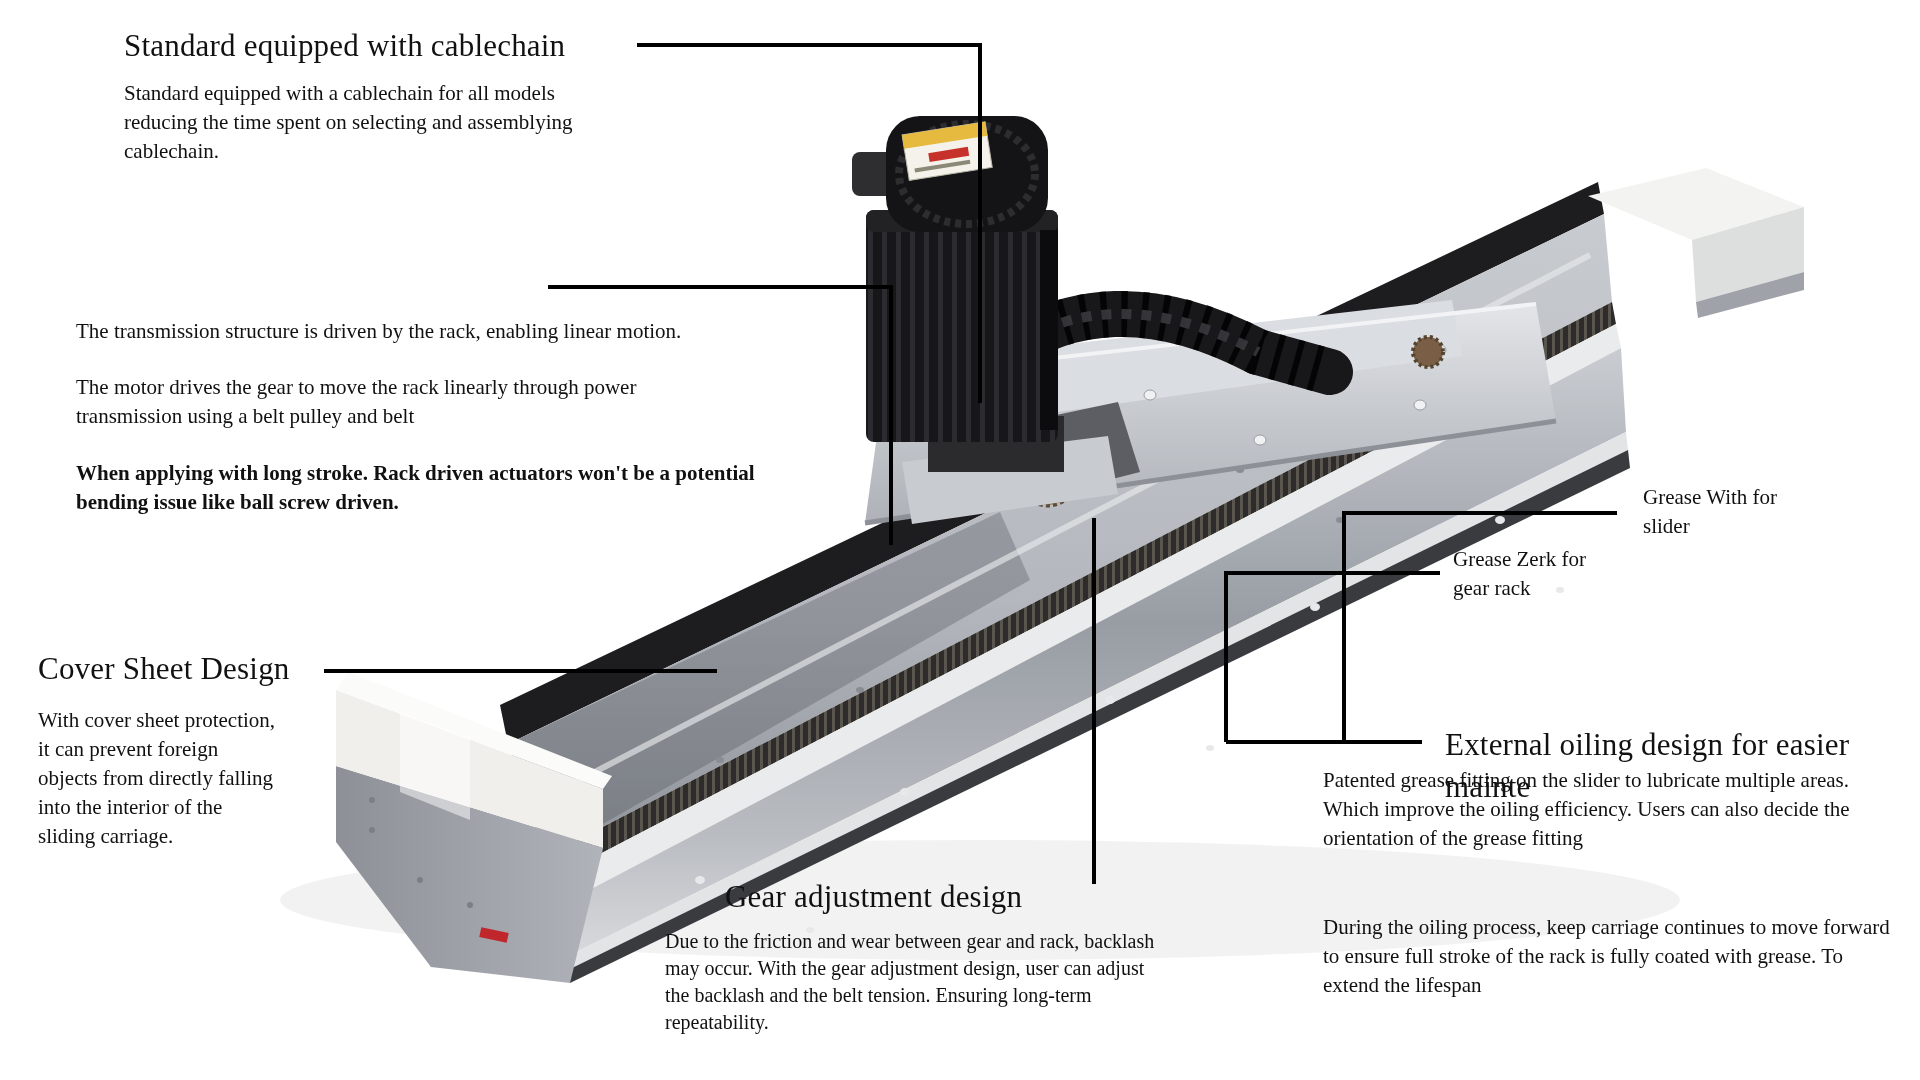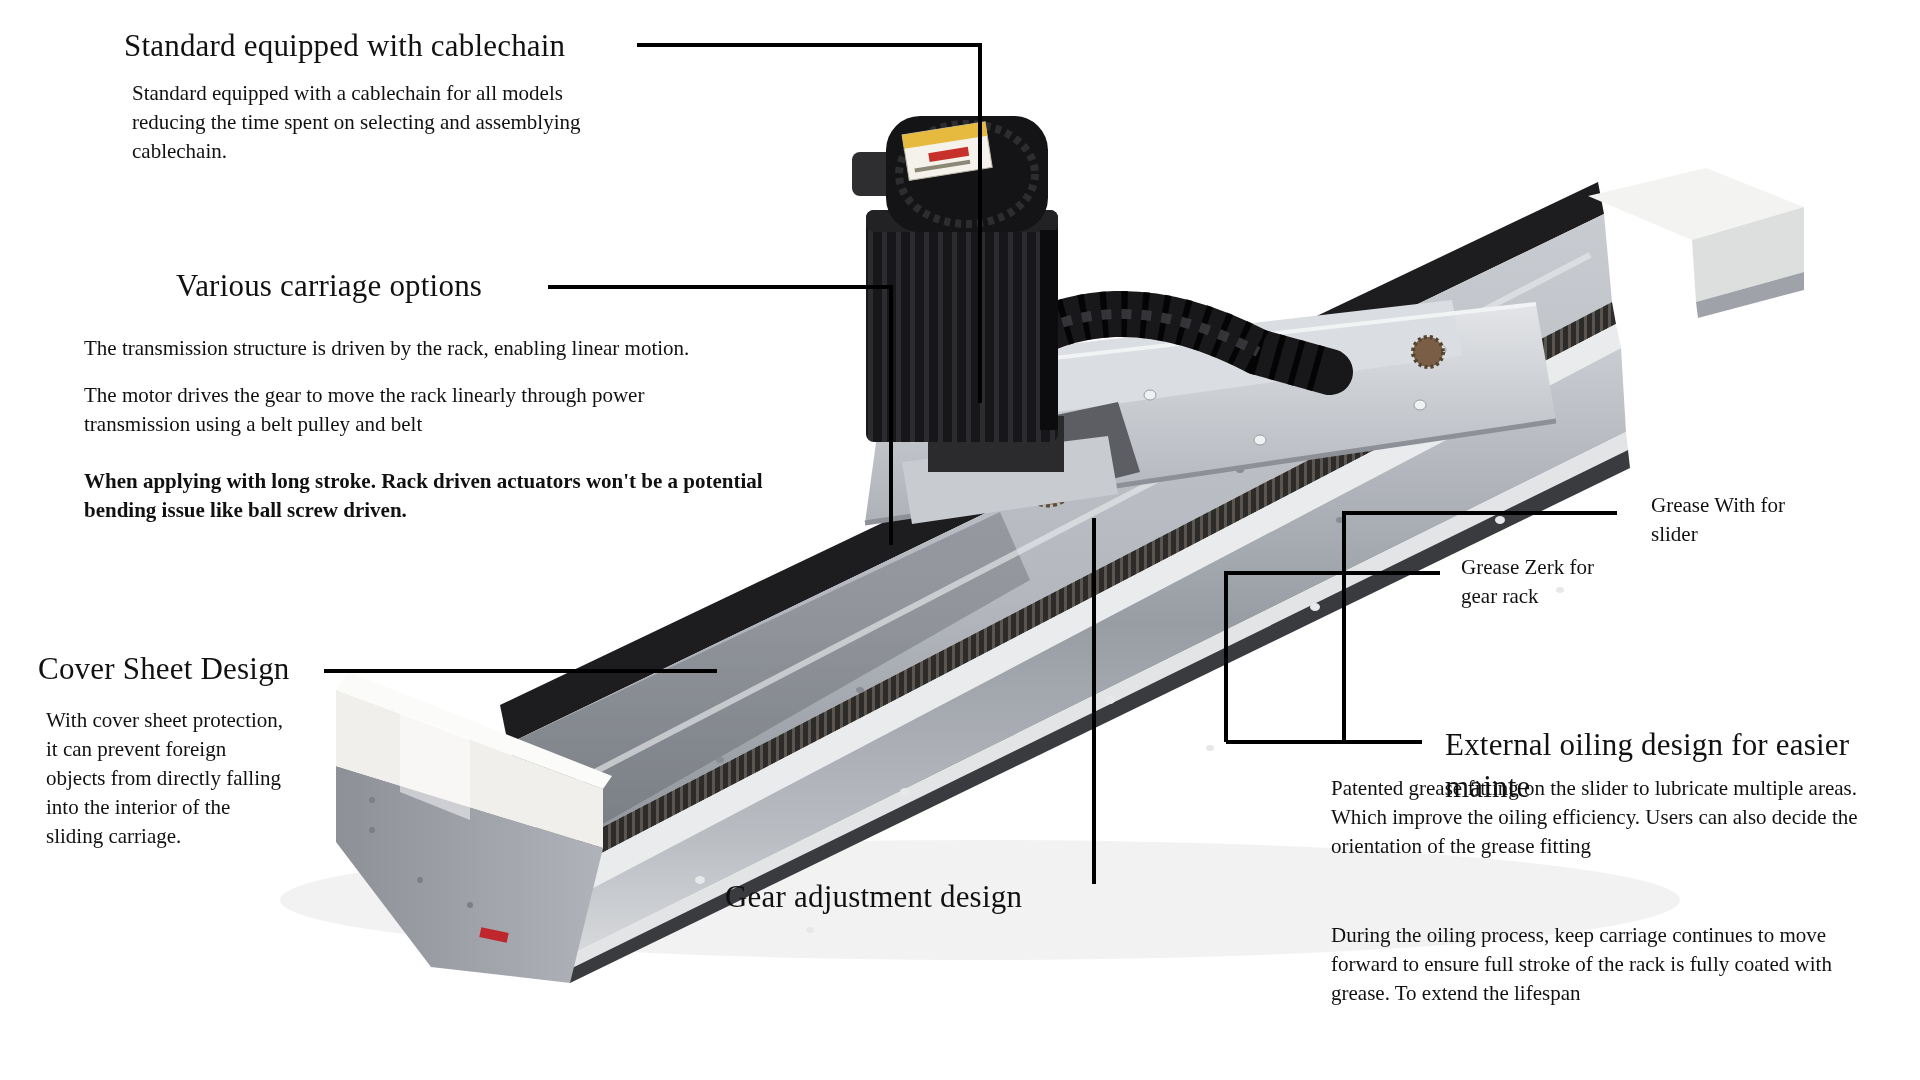--- a/index.html
+++ b/index.html
@@ -3,27 +3,27 @@
 <meta charset="utf-8">
 <style>
   html,body{margin:0;padding:0;}
   body{
     width:1920px;height:1080px;position:relative;background:#ffffff;overflow:hidden;
     font-family:"Liberation Serif","DejaVu Serif",serif;color:#111;
   }
   .layer{position:absolute;left:0;top:0;width:1920px;height:1080px;}
   .annot{position:absolute;}
   .annot h2{margin:0;font-size:31px;font-weight:500;line-height:1.18;letter-spacing:.2px;}
-  .annot p{margin:8px;font-size:21px;line-height:29px;}
+  .annot p{margin:0;font-size:21px;line-height:29px;}
   .sm p{font-size:21px;line-height:29px;}
   .gearbody p{font-size:20px;line-height:27px;}
   #sec-cablechain{left:124px;top:28px;width:560px;}
   #sec-cablechain .body{margin-top:14px;width:482px;}
   #sec-carriage-title{left:176px;top:268px;width:420px;}
-  #carriage-p1{left:76px;top:326px;width:690px;}
+  #carriage-p1{left:76px;top:317px;width:690px;}
   #carriage-p2{left:76px;top:373px;width:630px;}
   #carriage-p3{left:76px;top:459px;width:706px;font-weight:bold;}
   #sec-cover{left:38px;top:651px;width:300px;}
   #sec-cover .body{margin-top:18px;width:242px;}
   #zerk-slider{left:1643px;top:483px;width:160px;}
   #zerk-rack{left:1453px;top:545px;width:160px;}
   #sec-oiling-title{left:1445px;top:724px;width:470px;}
   #sec-oiling-title h2{line-height:42px;}
   #oiling-p1{left:1323px;top:766px;width:568px;}
   #oiling-p2{left:1323px;top:913px;width:568px;}
@@ -189,23 +189,20 @@
   <path d="M1094,518 V884"></path>
 </svg>
 
 <div class="layer">
 
   <div class="annot" id="sec-cablechain">
     <h2>Standard equipped with cablechain</h2>
     <p class="body">Standard equipped with a cablechain for all models reducing the time spent on selecting and assemblying cablechain.</p>
   </div>
 
-  <div class="annot" id="sec-carriage-title">
-    <h2>Various carriage options</h2>
-  </div>
   <div class="annot sm" id="carriage-p1">
     <p>The transmission structure is driven by the rack, enabling linear motion.</p>
   </div>
   <div class="annot sm" id="carriage-p2">
     <p>The motor drives the gear to move the rack linearly through power transmission using a belt pulley and belt</p>
   </div>
   <div class="annot sm" id="carriage-p3">
     <p>When applying with long stroke. Rack driven actuators won't be a potential bending issue like ball screw driven.</p>
   </div>
 
@@ -227,14 +224,17 @@
   <div class="annot sm" id="oiling-p1">
     <p>Patented grease fitting on the slider to lubricate multiple areas. Which improve the oiling efficiency. Users can also decide the orientation of the grease fitting</p>
   </div>
   <div class="annot sm" id="oiling-p2">
     <p>During the oiling process, keep carriage continues to move forward to ensure full stroke of the rack is fully coated with grease. To extend the lifespan</p>
   </div>
 
   <div class="annot" id="sec-gear-title">
     <h2>Gear adjustment design</h2>
   </div>
+  <div class="annot gearbody" id="gear-body">
+    <p>Due to the friction and wear between gear and rack, backlash may occur. With the gear adjustment design, user can adjust the backlash and the belt tension. Ensuring long-term repeatability.</p>
+  </div>
 
 </div>
 
 </body></html>

